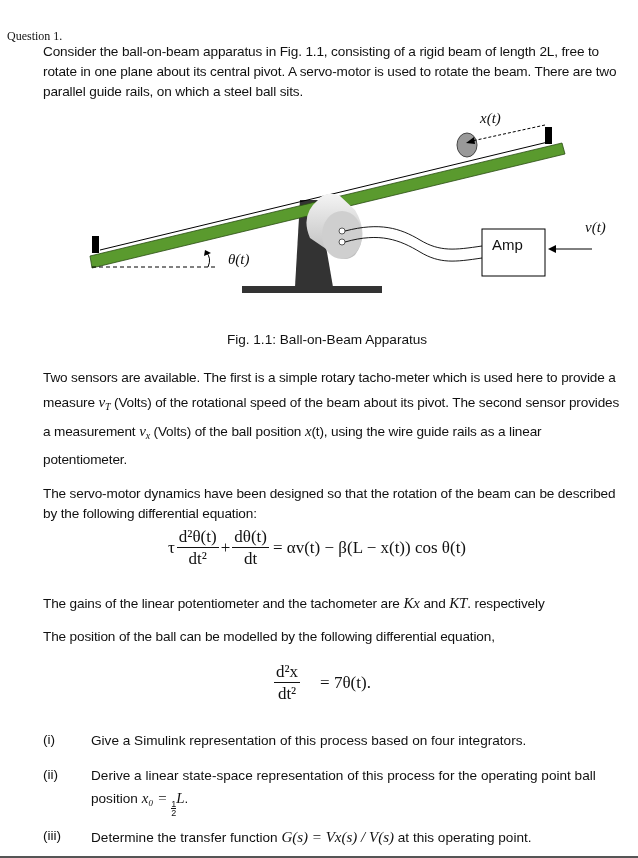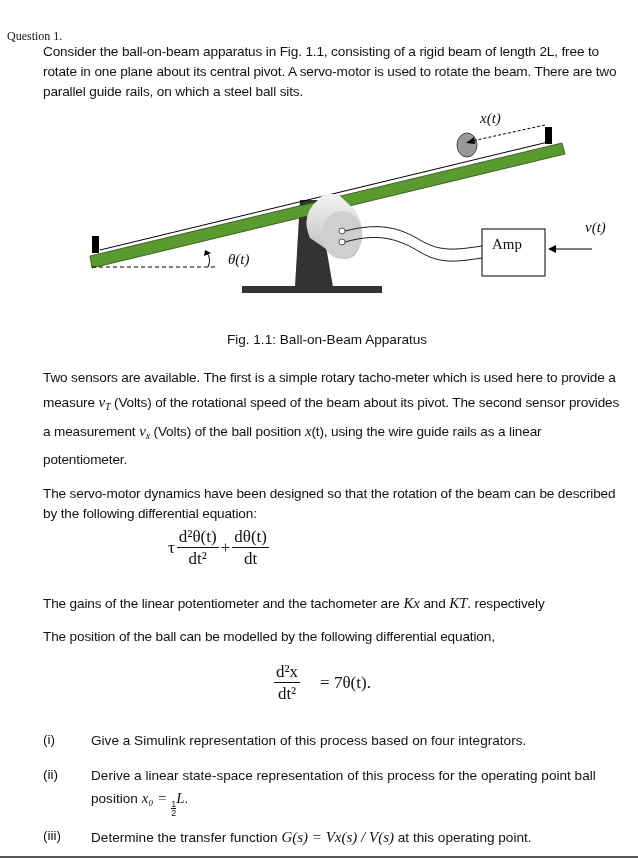--- a/index.html
+++ b/index.html
@@ -1,17 +1,17 @@
 <!DOCTYPE html>
 <html><head>
 <meta charset="utf-8">
 <style>
   html, body { margin: 0; padding: 0; background: #ffffff; }
   body { width: 638px; height: 858px; position: relative; overflow: hidden; color: #111; }
-  .serif { font-family: Liberation Serif, serif; }
+  .serif { font-family: Liberation Sans, sans-serif; }
   .abs { position: absolute; }
   .title { left: 7px; top: 6px; font-size: 12px; font-weight: normal; font-family: "Liberation Serif", serif; margin-top: 23px; }
   .para { left: 43px; width: 580px; font-family: "Liberation Sans", sans-serif; font-size: 13.6px; line-height: 20px; letter-spacing: -0.15px; }
   .para2 { line-height: 24px; }
   .mi { font-family: "Liberation Serif", serif; font-style: italic; font-size: 15px; }
   sub { font-size: 10px; vertical-align: -3px; }
   .caption { left: 0; width: 618px; text-align: center; top: 332px; font-family: "Liberation Sans", sans-serif; font-size: 13.6px; margin-left: 18px; }
   .fig { left: 0; top: 100px; }
   .eq { font-family: "Liberation Serif", serif; font-size: 17px; display: flex; align-items: center; }
   .frac { display: inline-flex; flex-direction: column; align-items: center; margin: 0 2px; }
@@ -89,20 +89,21 @@
   <span>τ</span>
   <span class="frac">
       <span class="num it">d²θ(t)</span>
       <span class="den it">dt²</span>
     </span>
   <span>+</span>
   <span class="frac">
       <span class="num it">dθ(t)</span>
       <span class="den it">dt</span>
     </span>
+  <span style="margin-left:2px;">= αv(t) − β(L − x(t)) cos θ(t)</span>
 </div>
 
 <div class="abs para" style="top:593px;">
   <span>The gains of the linear potentiometer and the tachometer are </span><span class="mi">Kx</span><span> and </span><span class="mi">KT</span><span>. respectively</span>
 </div>
 
 <div class="abs para" style="top:627px;">The position of the ball can be modelled by the following differential equation,</div>
 
 <div class="abs eq" style="left:272px; top:662px;">
   <span class="frac">

